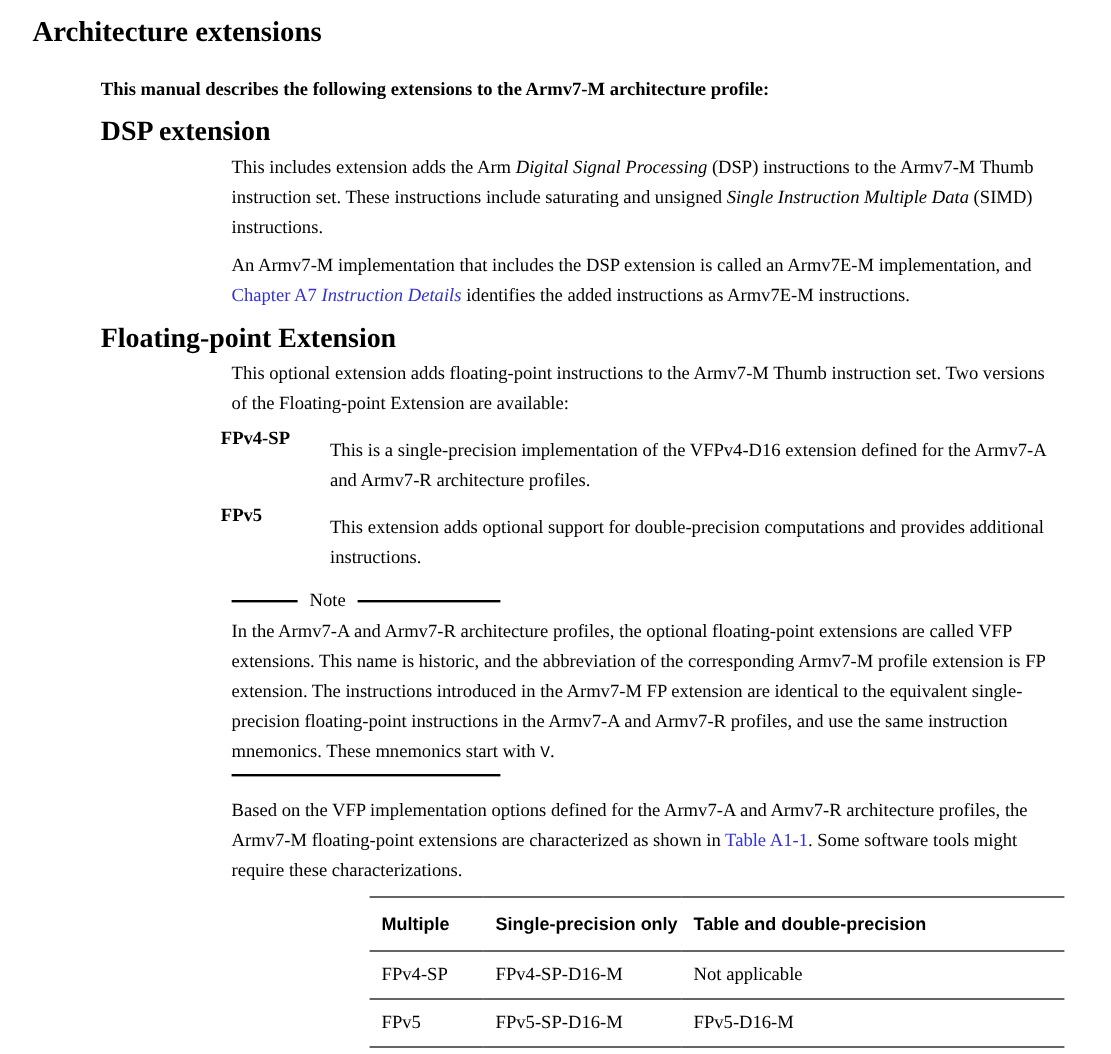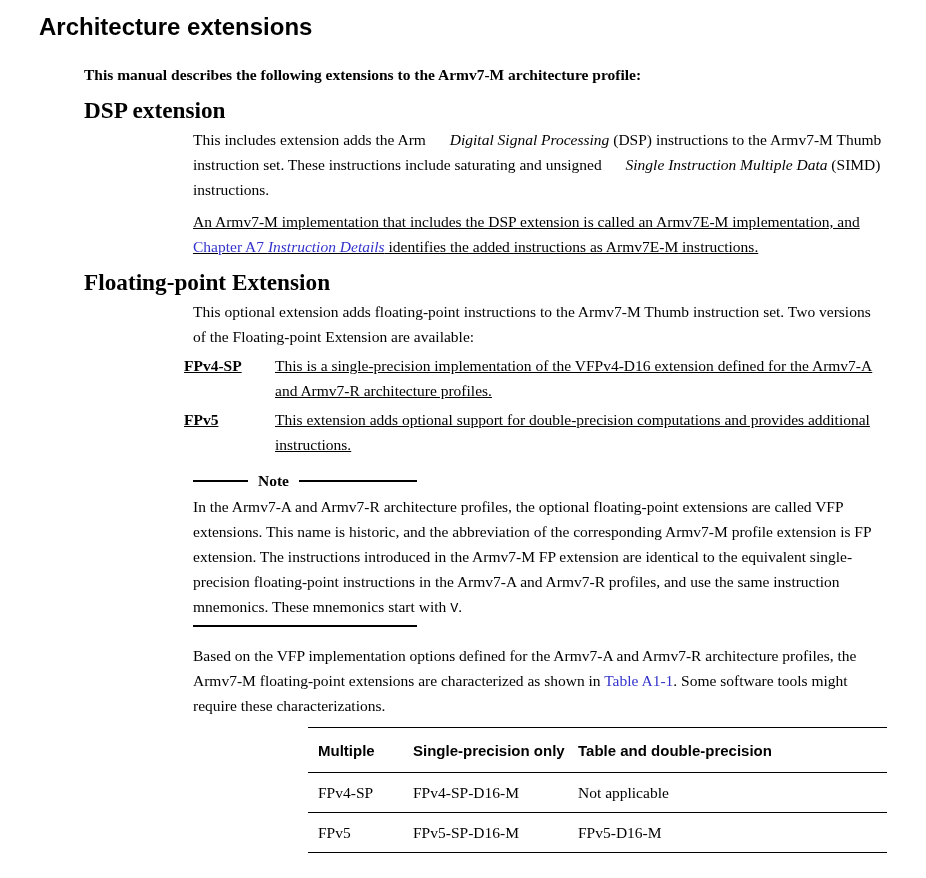--- a/index.html
+++ b/index.html
@@ -6,43 +6,43 @@
   body{
     width:926px;height:878px;
     background:#ffffff;
     font-family:"Liberation Serif",serif;
     font-size:15.5px;
     line-height:25px;
     color:#000000;
     overflow:hidden;
   }
   .title{
-    font-family:Liberation Sans, sans-serif;
+    font-family:Liberation Serif, serif;
     font-size:24px;
     font-weight:bold;
     line-height:28px;
-    margin:13px 0 0 39px;
+    margin:13px 0 0 27px;
   }
   .intro{margin:21px 41px 0 84px;font-weight:bold;}
   .group-heading{
     font-weight:bold;
     margin:11px 41px 0 84px;
   }
   .indent{margin:4px 41px 0 193px;}
-  .para-gap{margin-top:7px;text-decoration:underline;}
+  .para-gap{margin-top:7px;}
   .def-row{display:flex;margin:4px 41px 0 184px;}
   .def-term{font-weight:bold;width:91px;flex:none;}
-  .def-desc{flex:1;}
+  .def-desc{flex:1;margin-top:10px;}
   .note-head{
     display:flex;align-items:center;
     margin:11px 0 1px 193px;
     width:224px;height:25px;
   }
   .note-dash-short{width:55px;border-top:2px solid #000;}
-  .note-label{font-weight:bold;margin:0 10px;white-space:nowrap;}
+  .note-label{font-weight:normal;margin:0 10px;white-space:nowrap;}
   .note-dash-long{flex:1;border-top:2px solid #000;}
   .note-body{margin:0 41px 0 193px;}
   .note-close-rule{width:224px;border-top:2px solid #000;margin:4px 0 0 193px;}
   .based-para{margin:16px 41px 0 193px;}
   .table-wrap{margin:9px 0 0 308px;width:579px;}
   .caption{
     font-family:"Liberation Sans",sans-serif;
     font-weight:bold;font-size:15px;
     text-align:right;
     margin:0 0 7px 0;
@@ -53,21 +53,21 @@
     font-size:15px;font-weight:bold;
     text-align:left;vertical-align:bottom;
     padding:10px 0 9px 10px;
     border-bottom:1.5px solid #000;
   }
   td{
     padding:7px 0 7px 10px;
     border-bottom:1.5px solid #000;
     text-align:left;
   }
-  .i{font-style:italic;margin-left:20px;}
+  .i{font-style:italic;}
   .link{color:#3333CC;cursor:pointer;}
   .ilink{color:#3333CC;font-style:italic;cursor:pointer;}
   .mono{font-family:"Liberation Mono",monospace;font-size:13.5px;}
 </style>
 </head>
 <body>
 
 <h1 class="title">Architecture extensions</h1>
 
 <p class="intro">This manual describes the following extensions to the Armv7-M architecture profile:</p>

